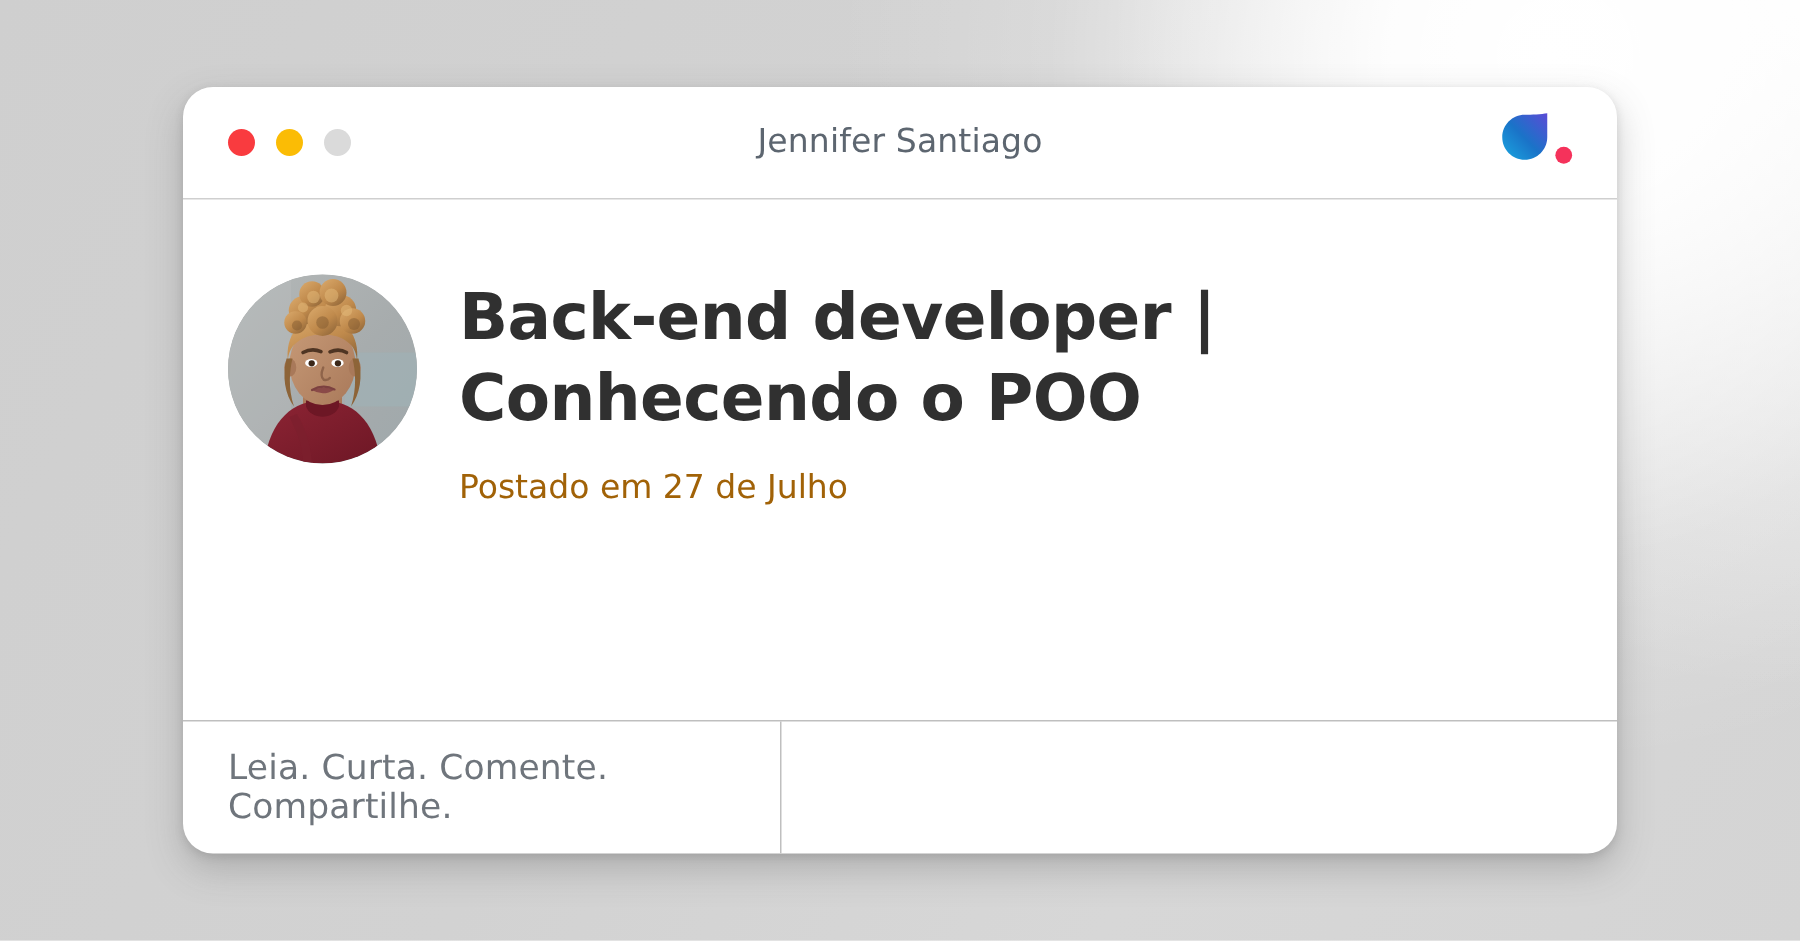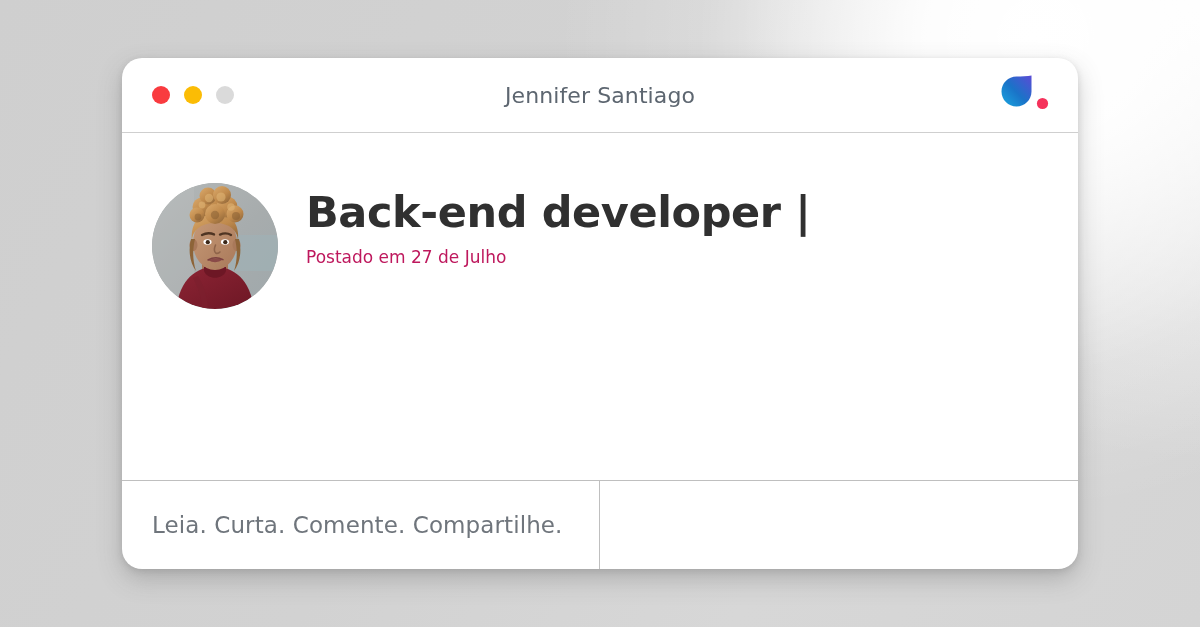--- a/index.html
+++ b/index.html
@@ -123,37 +123,37 @@
   .post-title {
     font-size: 43px;
     line-height: 1.26;
     font-weight: 700;
     color: #303030;
     letter-spacing: -0.4px;
     max-width: 700px;
   }
 
   .post-date {
-    margin-top: 8px;
-    font-size: 17px;
-    color: #be185d;
+    margin-top: 20px;
+    font-size: 22px;
+    color: #a16207;
     font-weight: 400;
   }
 
   
   .card-footer {
     flex: 0 0 89px;
     height: 89px;
     border-top: 1px solid #bfbfbf;
     display: flex;
     align-items: stretch;
   }
 
   .footer-left {
-    width: 478px;
+    width: 399px;
     display: flex;
     align-items: center;
     padding-left: 30px;
     border-right: 1px solid #bfbfbf;
   }
 
   .footer-tagline {
     font-size: 23px;
     color: #6f757c;
     font-weight: 400;
@@ -285,20 +285,21 @@
             <circle cx="46" cy="34" r="3.4"></circle>
             <circle cx="63" cy="32" r="4.2"></circle>
           </g>
         </g>
       </svg>
     </div>
 
     <div class="post-meta">
       <h1 class="post-title">
         <span>Back-end developer |</span><br>
+        <span>Conhecendo o POO</span>
       </h1>
       <div class="post-date">Postado em 27 de Julho</div>
     </div>
   </div>
 
   <div class="card-footer">
     <div class="footer-left">
       <span class="footer-tagline">Leia. Curta. Comente. Compartilhe.</span>
     </div>
     <div class="footer-right"></div>

